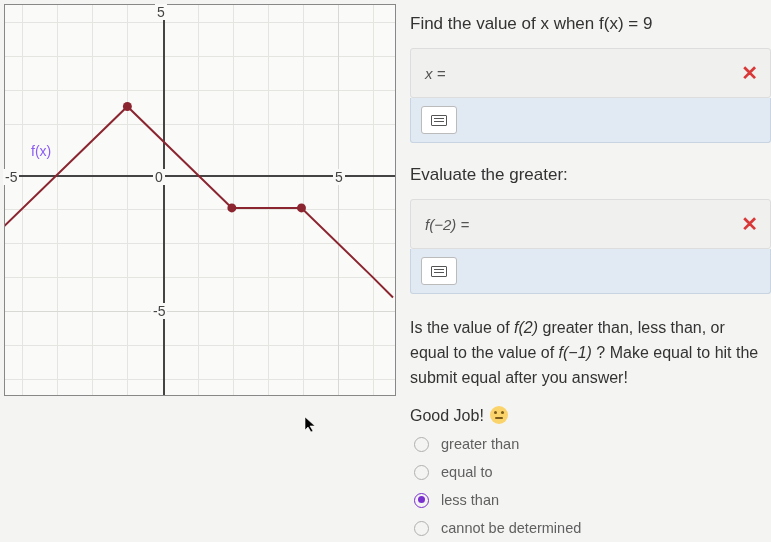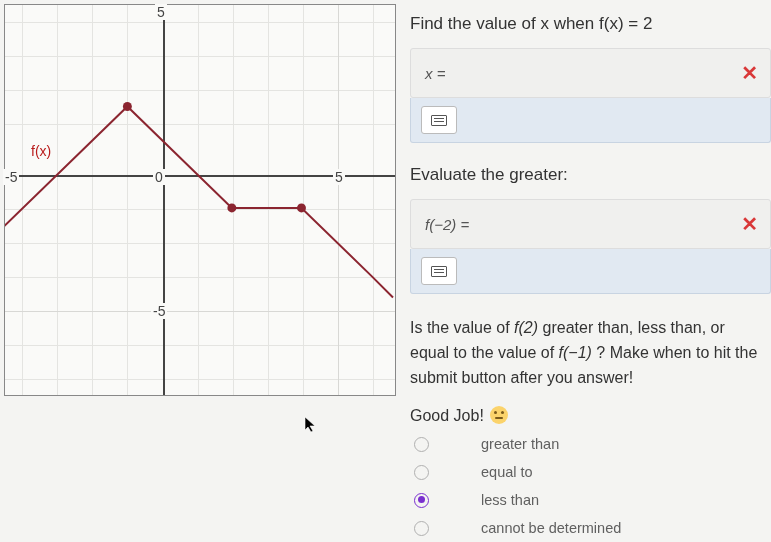--- a/index.html
+++ b/index.html
@@ -41,21 +41,21 @@
       font-size: 14px;
       color: #444;
       background: #fafaf8;
       padding: 0 2px;
     }
     .fx-label {
       position: absolute;
       left: 26px;
       top: 138px;
       font-size: 14px;
-      color: #b91c1c;
+      color: #8b5cf6;
     }
     svg.plot {
       position: absolute;
       top: 0; left: 0;
       width: 100%; height: 100%;
       pointer-events: none;
     }
     .point {
       fill: #8b2530;
     }
@@ -164,21 +164,20 @@
       border-radius:2px;
       top:11px;left:5px;
     }
     .radio-row {
       display: flex;
       align-items: center;
       padding: 6px 4px;
       font-size: 14.5px;
       color: #606060;
       cursor: pointer;
-      gap: 40px;
     }
     .radio {
       width: 15px; height: 15px;
       border: 1.5px solid #b0b0b0;
       border-radius: 50%;
       margin-right: 12px;
       position: relative;
       flex-shrink: 0;
     }
     .radio.selected {
@@ -243,21 +242,21 @@
       <circle class="point" cx="228" cy="204" r="4.5"></circle>
       <circle class="point" cx="298" cy="204" r="4.5"></circle>
     </svg>
   </div>
   <svg class="cursor" width="14" height="18">
     <path d="M1 1 L1 14 L4 11 L7 16 L9 15 L6 10 L11 10 Z" fill="#000" stroke="#fff" stroke-width="0.6"></path>
   </svg>
 </div>
 
 <div class="right-panel">
-  <div class="question-text">Find the value of x when f(x) = 2</div>
+  <div class="question-text">Find the value of x when f(x) = 9</div>
   <div class="input-row">
     <span class="lhs">x =</span>
     <span class="x-mark">✕</span>
   </div>
   <div class="tool-row">
     <div class="tool-btn">
       <div class="kb-icon"></div>
     </div>
   </div>
 
@@ -267,22 +266,22 @@
     <span class="x-mark">✕</span>
   </div>
   <div class="tool-row">
     <div class="tool-btn">
       <div class="kb-icon"></div>
     </div>
   </div>
 
   <div class="q3-text">
     <span>Is the value of </span><span class="fn">f(2)</span><span> greater than, less than, or</span><br>
-    <span>equal to the value of </span><span class="fn">f(−1)</span><span> ? Make when to hit the</span><br>
-    <span>submit button after you answer!</span>
+    <span>equal to the value of </span><span class="fn">f(−1)</span><span> ? Make equal to hit the</span><br>
+    <span>submit equal after you answer!</span>
   </div>
   <div class="good-job">
     <span>Good Job!</span> <span class="emoji"></span>
   </div>
 
   <div class="radio-row">
     <div class="radio"></div>
     <span>greater than</span>
   </div>
   <div class="radio-row">

